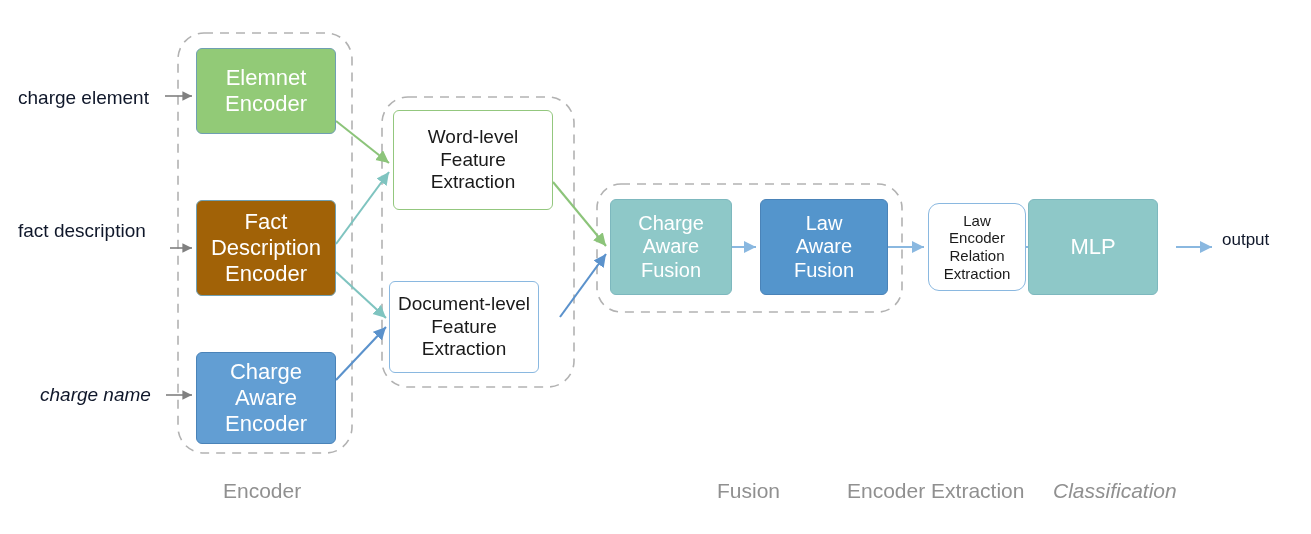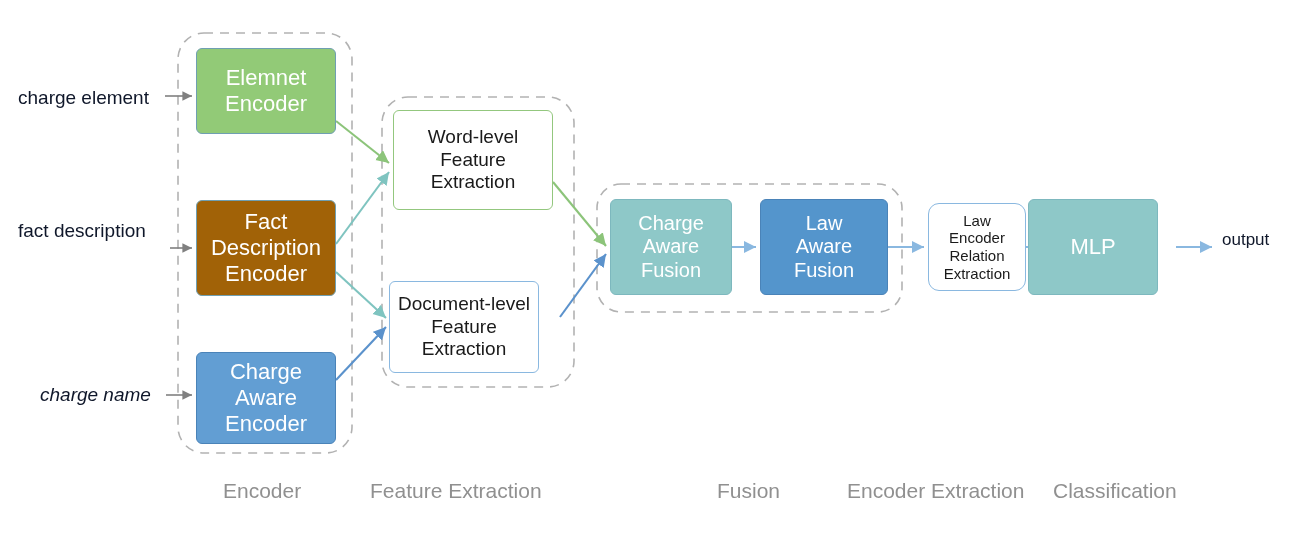--- a/index.html
+++ b/index.html
@@ -105,21 +105,21 @@
     position: absolute;
     color: #909090;
     font-size: 21px;
     white-space: nowrap;
     top: 479px;
   }
   .st-encoder { left: 223px; }
   .st-feature { left: 370px; }
   .st-fusion { left: 717px; }
   .st-relation { left: 847px; }
-  .st-classification { left: 1053px; }
+  .st-classification { left: 1053px; font-style: italic; }
 </style>
 </head>
 <body>
 
 <div id="canvas">
 
   <svg class="layer" viewBox="0 0 1311 534">
     <defs>
       <marker id="ar-gray" markerWidth="7" markerHeight="7" refX="6" refY="3" orient="auto">
         <path d="M0,0 L6,3 L0,6 z" fill="#808080"></path>
@@ -230,18 +230,17 @@
 
   <div class="node filled n-mlp">
     <span>
       <span>MLP</span>
     </span>
   </div>
 
   <div class="io-label lbl-output">output</div>
 
   <div class="stage-label st-encoder">Encoder</div>
-  <div class="stage-label st-feature">Feature Extraction</div>
   <div class="stage-label st-fusion">Fusion</div>
   <div class="stage-label st-relation">Encoder Extraction</div>
   <div class="stage-label st-classification">Classification</div>
 
 </div>
 
 </body></html>

